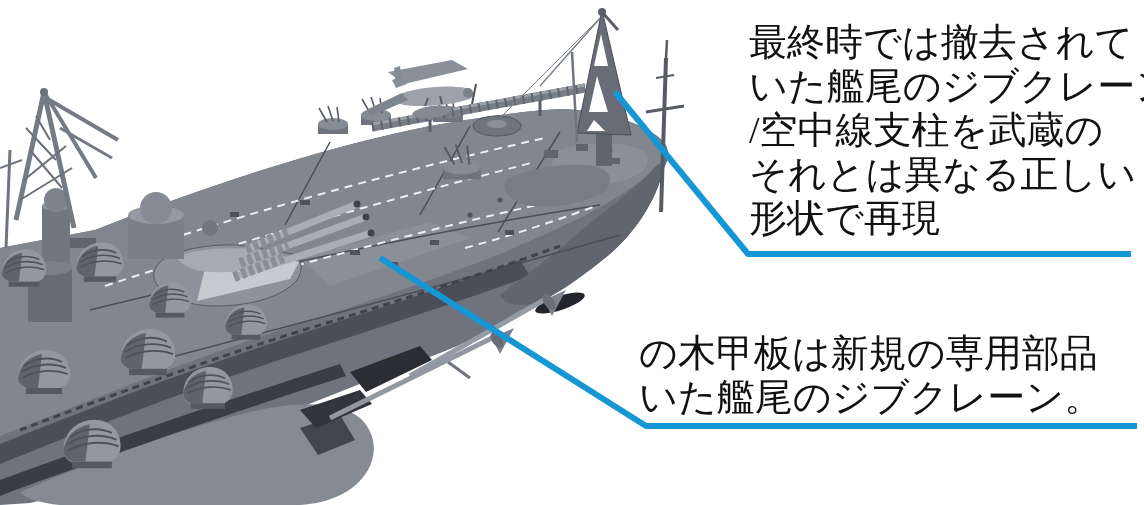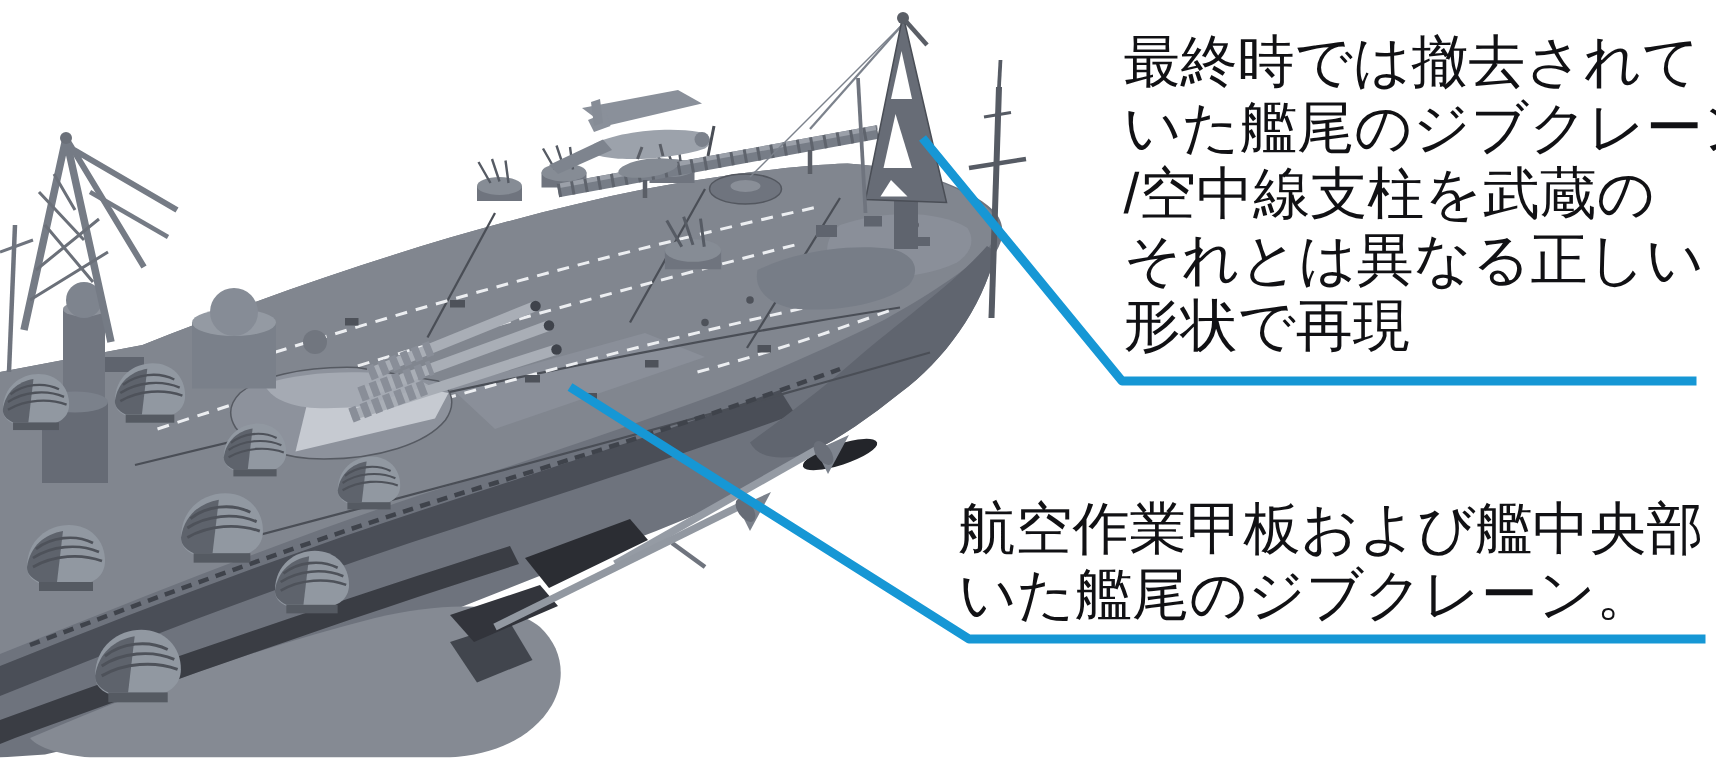--- a/index.html
+++ b/index.html
@@ -2,21 +2,21 @@
 <html style="--background: #FFFFFF; --callout-blue: #1697D5; --text-black: #111114; --deck-gray: #81868F; --hull-gray: #6E737D;"><head>
 <meta charset="utf-8">
 <style>
   :root{
     --background:#FFFFFF;
     --callout-blue:#1697D5;
     --text-black:#111114;
   }
   html,body{margin:0;padding:0;}
   body{background:var(--background);font-family:"Liberation Sans","DejaVu Sans",sans-serif;}
-  .page{position:relative;width:1144px;height:505px;overflow:hidden;background:var(--background);}
+  .page{position:relative;width:1144px;height:505px;overflow:hidden;background:var(--background);font-family:Liberation Serif, serif;}
   .ship-svg{position:absolute;left:0;top:0;}
   .annotation{position:absolute;color:var(--text-black);font-size:38px;line-height:44px;
               letter-spacing:0;white-space:nowrap;font-weight:400;}
   .annotation .ln{display:block;}
   #note-crane{left:749px;top:20px;}
   #note-deck{left:639px;top:331px;}
   .cal{fill:none;stroke:var(--callout-blue);stroke-width:6;stroke-linejoin:round;stroke-linecap:butt;}
   .wdash{fill:none;stroke:#ECEEF1;stroke-width:2;stroke-dasharray:8 6;}
   .pline{fill:none;stroke:#4A4E56;stroke-width:1.5;}
   .ddash{fill:none;stroke:#3F434B;stroke-width:3;stroke-dasharray:7 5;}
@@ -216,17 +216,17 @@
 
   <div class="annotation" id="note-crane">
     <span class="ln">最終時では撤去されて</span>
     <span class="ln">いた艦尾のジブクレーン</span>
     <span class="ln">/空中線支柱を武蔵の</span>
     <span class="ln">それとは異なる正しい</span>
     <span class="ln">形状で再現</span>
   </div>
 
   <div class="annotation" id="note-deck">
-    <span class="ln">航空作業甲板および艦中央部</span>
+    <span class="ln">の木甲板は新規の専用部品</span>
     <span class="ln">いた艦尾のジブクレーン。</span>
   </div>
 
 </div>
 
 </body></html>

